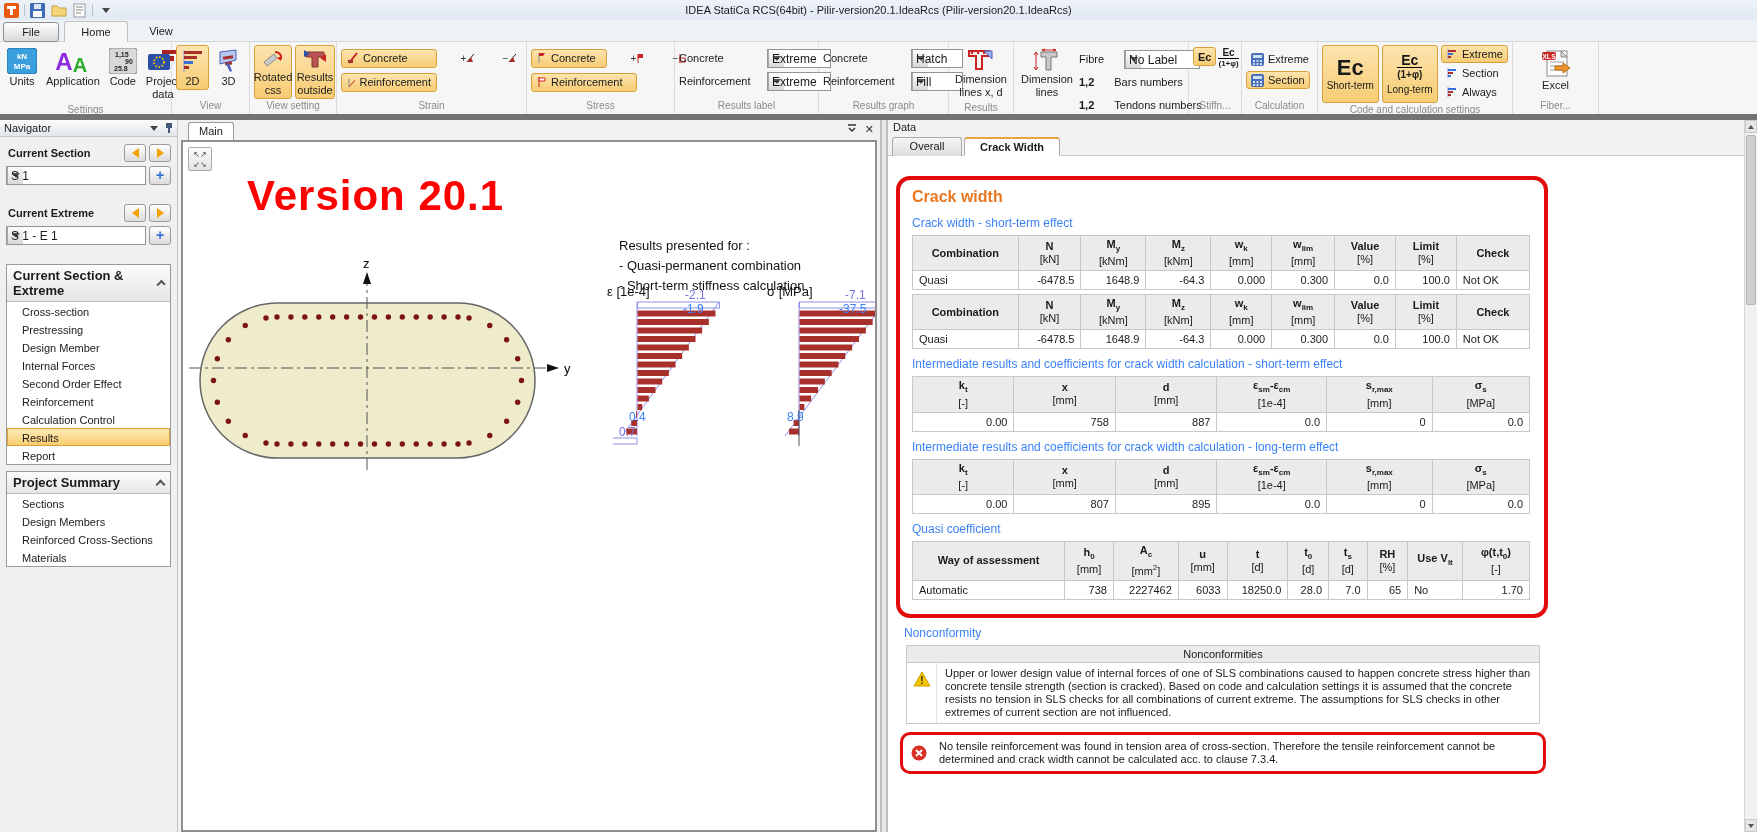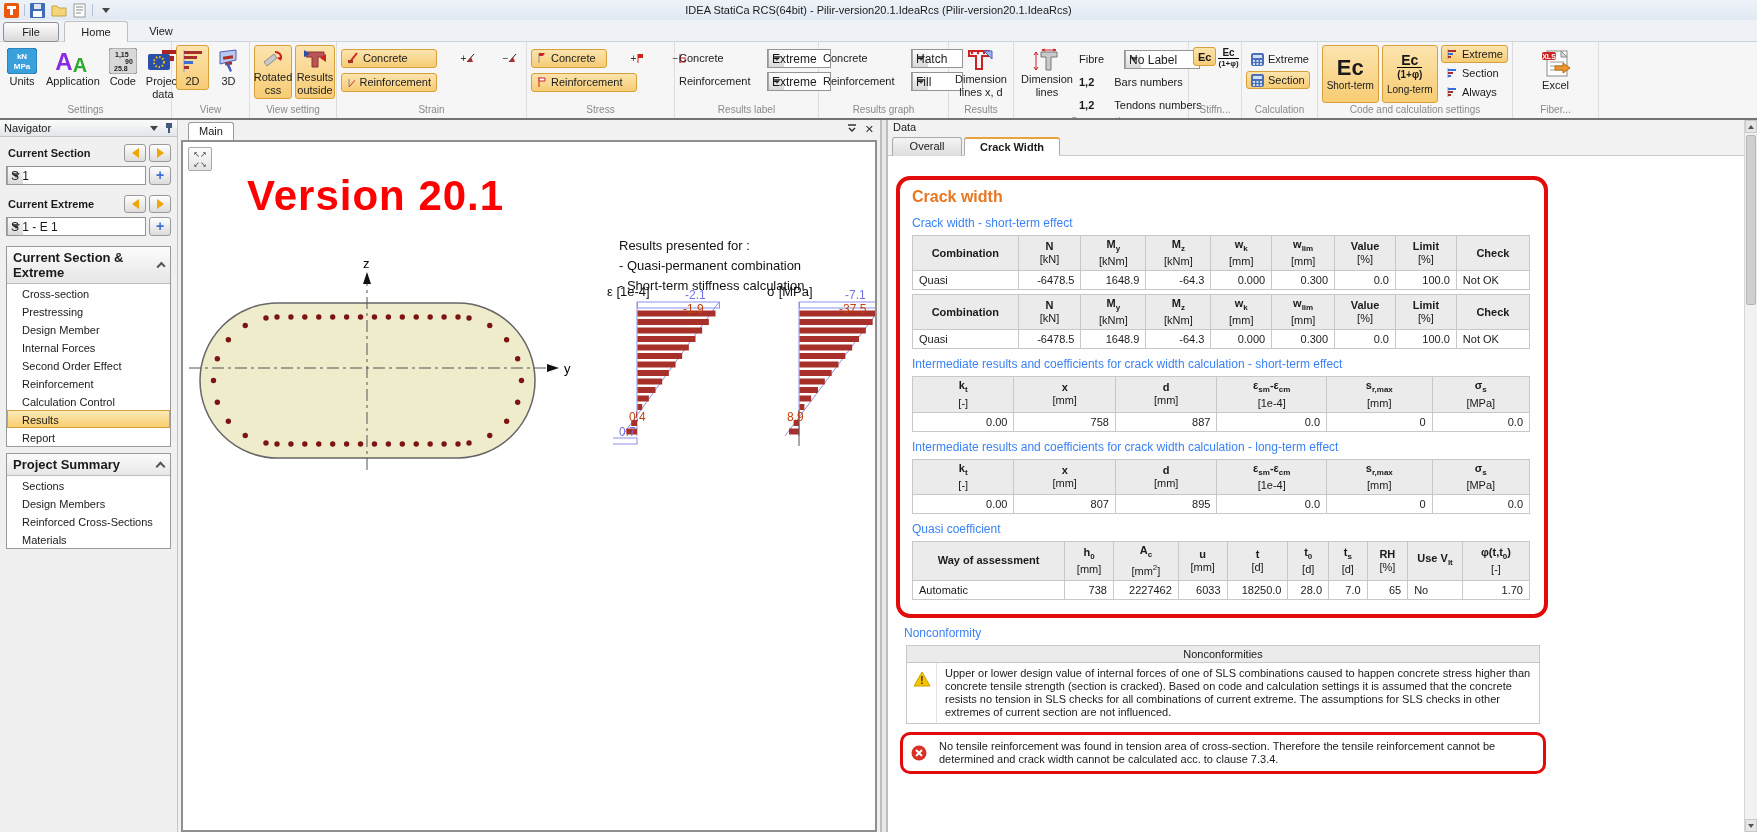--- a/index.html
+++ b/index.html
@@ -10,21 +10,21 @@
 .qat{position:absolute;left:3px;top:1px;display:flex;align-items:center;gap:4px;height:18px;z-index:3}
 .qat .qbtn{width:17px;height:16px;display:flex;align-items:center;justify-content:center}
 .caret{width:0;height:0;border-left:4px solid transparent;border-right:4px solid transparent;border-top:5px solid #444}
 .qsep{width:1px;height:12px;background:#b9c2cf}
 
 .menubar{position:absolute;left:0;top:20px;width:100%;height:22px;background:#eef1f5;border-bottom:1px solid #cfd5dd}
 .tab-file{position:absolute;left:3px;top:2px;width:56px;height:20px;text-align:center;font-size:11px;line-height:18px;background:linear-gradient(#fdfdfd,#d9d9d9);border:1px solid #8e8e8e;border-radius:3px}
 .tab-home{position:absolute;left:64px;top:1px;width:64px;height:22px;text-align:center;font-size:11px;line-height:20px;background:#f6f6f6;border:1px solid #c0c0c0;border-bottom:none;border-radius:3px 3px 0 0}
 .tab-view{position:absolute;left:132px;top:2px;width:58px;height:20px;text-align:center;font-size:11px;line-height:18px}
 
-.ribbon{position:absolute;left:0;top:42px;width:100%;height:78px;background:#f6f6f6;border-bottom:2px solid #737373;display:flex}
+.ribbon{position:absolute;left:0;top:42px;width:100%;height:78px;background:#f6f6f6;border-bottom:6px solid #737373;display:flex}
 .rgroup{height:100%;border-right:1px solid #ddd;display:flex;flex-direction:column;flex:0 0 auto}
 .rg-body{flex:1;display:flex;align-items:flex-start;padding:3px 4px 0 4px;gap:3px}
 .rg-label{height:15px;font-size:10px;color:#8a8a8a;text-align:center;line-height:13px;overflow:hidden;white-space:nowrap}
 .bb{display:flex;flex-direction:column;align-items:center;gap:1px;font-size:11px;color:#222;padding:2px 2px;border:1px solid transparent;border-radius:3px;text-align:center;line-height:12px}
 .bb.active{background:linear-gradient(#fce4ae,#f7cc74);border-color:#d8a03a}
 .sb{display:flex;align-items:center;gap:4px;padding:0 5px;font-size:11px;height:19px;background:linear-gradient(#fce4ae,#f7cc74);border:1px solid #d8a03a;border-radius:3px;white-space:nowrap}
 .rrow{display:flex;align-items:center;gap:20px;font-size:11px;height:20px;white-space:nowrap}
 .cmb{display:flex;height:19px;border:1px solid #949494;background:#fff;font-size:11px;align-items:stretch}
 .cmb .val{padding:1px 4px;flex:1;line-height:16px;white-space:nowrap;overflow:hidden}
 .cmb .ar{width:16px;background:linear-gradient(#fcfcfc,#d9d9d9);border-left:1px solid #a8a8a8;display:flex;align-items:center;justify-content:center}
@@ -41,42 +41,42 @@
 
 .nav-panel{position:absolute;left:0;top:0;width:178px;bottom:0;background:#f0f0f0;border-right:1px solid #c5c5c5}
 .nav-title{height:17px;background:linear-gradient(#fbfbfb,#e2e6ea);border-bottom:1px solid #c5c5c5;font-size:11px;padding:2px 4px;display:flex;align-items:center}
 .nav-title .sp{flex:1}
 .nav-inner{padding:4px 6px}
 .nav-lab{font-size:11px;font-weight:bold;margin:3px 0 4px 2px;display:flex;align-items:center}
 .nav-lab .sp{flex:1}
 .arrbtn{width:22px;height:18px;border:1px solid #9a9a9a;border-radius:3px;background:linear-gradient(#fefefe,#dcdcdc);display:flex;align-items:center;justify-content:center;margin-left:3px}
 .tri-l{width:0;height:0;border-top:5px solid transparent;border-bottom:5px solid transparent;border-right:7px solid #f0a500}
 .tri-r{width:0;height:0;border-top:5px solid transparent;border-bottom:5px solid transparent;border-left:7px solid #f0a500}
-.nav-combo-row{display:flex;margin-bottom:10px}
+.nav-combo-row{display:flex;margin-bottom:19px}
 .nav-combo{flex:1}
 .plusbtn{width:22px;height:19px;border:1px solid #9a9a9a;border-radius:3px;background:linear-gradient(#fefefe,#dcdcdc);color:#3a6fd8;font-weight:bold;font-size:14px;line-height:16px;text-align:center;margin-left:3px}
 .group-box{border:1px solid #9a9a9a;background:#fff;margin:6px 0 0 0}
 .group-header{background:linear-gradient(#fcfcfc,#e6e6e6);font-weight:bold;font-size:13px;padding:3px 6px;border-bottom:1px solid #bdbdbd;display:flex;align-items:center}
 .group-header .sp{flex:1}
 .chev{width:7px;height:7px;border-left:2px solid #555;border-top:2px solid #555;transform:rotate(45deg);margin-top:3px}
 .nav-item{font-size:11px;padding:2px 6px 2px 14px;height:18px;line-height:14px;border:1px solid transparent}
 .nav-item.selected{background:linear-gradient(#fdeab8,#f9cd6f);border-color:#d8a03a}
 
 .main-area{position:absolute;left:178px;top:0;width:702px;bottom:0;background:#f1f1f1}
 .main-tabs{height:20px;position:relative}
 .main-tab{position:absolute;left:10px;top:2px;width:46px;height:18px;background:#fff;border:1px solid #9a9a9a;border-bottom:none;border-radius:3px 3px 0 0;font-size:11px;text-align:center;line-height:16px}
 .mt-icons{position:absolute;right:6px;top:3px;display:flex;gap:8px;align-items:center}
 .mt-icons span{font-size:11px;color:#333;line-height:12px}
 .canvas{position:absolute;left:3px;right:3px;top:20px;bottom:0;border:2px solid #8f8f8f;background:#fff;overflow:hidden}
 .expand-btn{position:absolute;left:5px;top:5px;width:24px;height:24px;border:1px solid #aaa;background:linear-gradient(#fcfcfc,#e3e3e3);border-radius:2px;font-size:8px;line-height:10px;text-align:center;color:#444;padding-top:2px}
 .watermark{position:absolute;left:64px;top:30px;font-size:42px;font-weight:bold;color:#f00;letter-spacing:1px}
 .note{position:absolute;left:436px;top:94px;font-size:13px;line-height:20px;color:#111}
 .dia-label{position:absolute;font-size:13px;color:#111}
 .val{position:absolute;font-size:12px}
-.val.b{color:#7373e8}.val.r{color:#c2410c}
+.val.b{color:#7373e8}.val.r{color:#3b82f6}
 
 .splitter{position:absolute;left:880px;top:0;width:8px;bottom:0;background:#e8e8e8;border-left:2px solid #bdbdbd;border-right:2px solid #bdbdbd}
 
 .data-panel{position:absolute;left:888px;top:0;right:13px;bottom:0;background:#fff}
 .data-title{height:16px;font-size:11px;padding:1px 5px;background:#f2f2f2}
 .data-tabs{height:20px;border-bottom:1px solid #c9c9c9;position:relative;background:#f2f2f2}
 .dtab{position:absolute;top:1px;height:19px;font-size:11px;text-align:center;line-height:17px}
 .dtab.inactive{left:4px;width:70px;background:linear-gradient(#f5f5f5,#ddd);border:1px solid #aaa;border-bottom:none;border-radius:3px 3px 0 0}
 .dtab.active{left:76px;width:96px;background:#fff;border:1px solid #aaa;border-bottom:1px solid #fff;border-top:2px solid #e8a33d;border-radius:3px 3px 0 0;font-weight:bold}
 .data-body{position:absolute;left:6px;right:2px;top:38px;bottom:0;overflow:hidden;font-size:11px}

